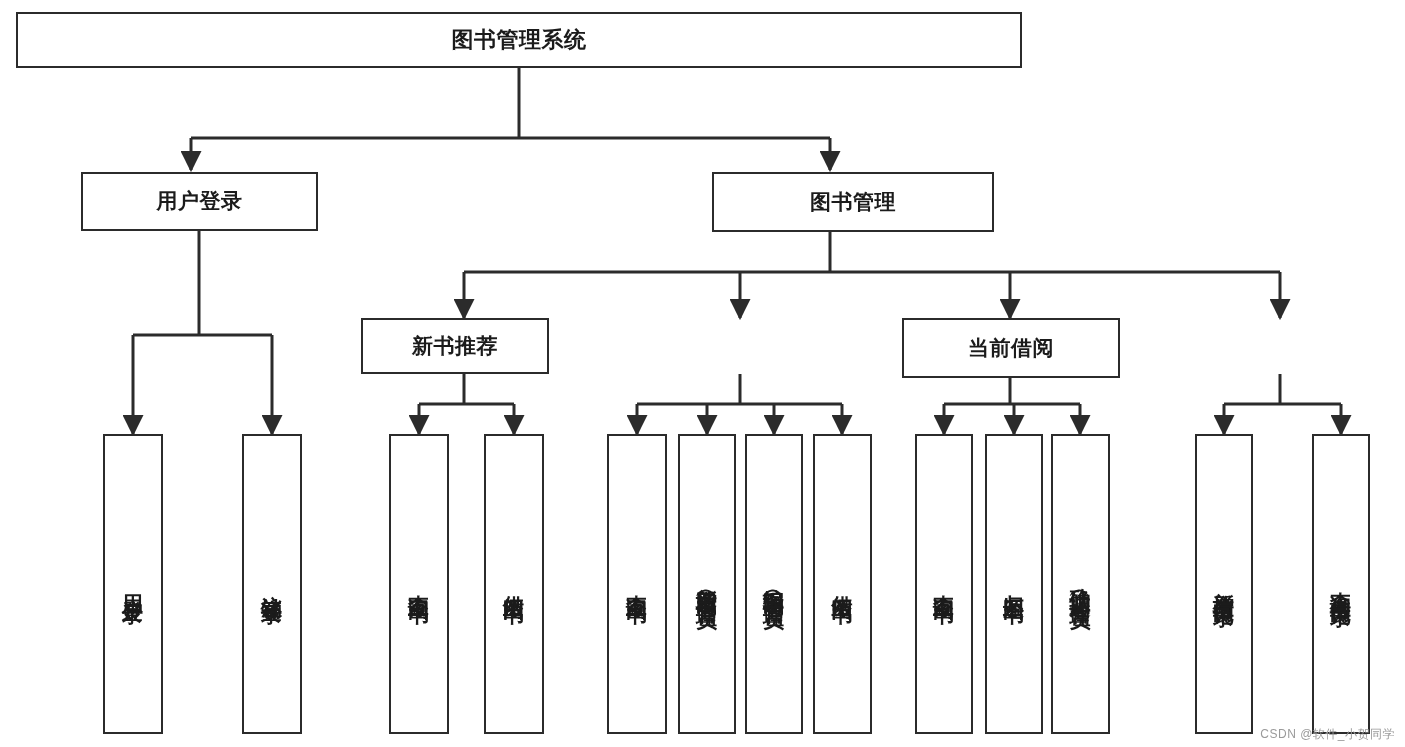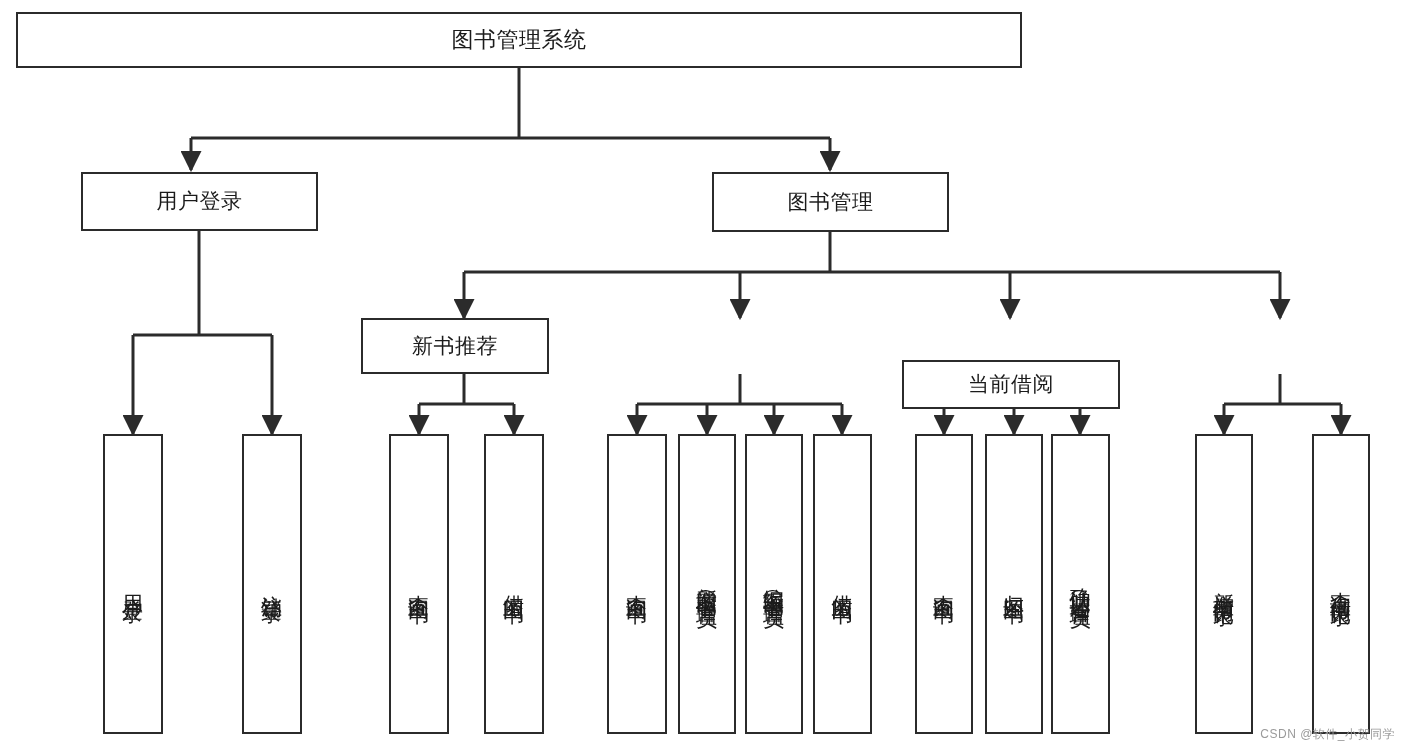--- a/index.html
+++ b/index.html
@@ -35,20 +35,21 @@
     display: flex;
     align-items: center;
     justify-content: center;
     color: #1b1b1b;
   }
   .node .label {
     display: block;
     text-align: center;
     line-height: 1.18;
     white-space: nowrap;
+    font-weight: bold;
   }
   
   .node.horiz .label {
     font-size: 21px;
     letter-spacing: 0.5px;
   }
   .node.root .label {
     font-size: 22px;
   }
   
@@ -130,28 +131,28 @@
     </g>
   </svg>
 
   <div class="node horiz root" style="left:16px; top:12px; width:1006px; height:56px;">
     <span class="label">图书管理系统</span>
   </div>
 
   <div class="node horiz" style="left:81px; top:172px; width:237px; height:59px;">
     <span class="label">用户登录</span>
   </div>
-  <div class="node horiz" style="left:712px; top:172px; width:237px; height:60px;">
+  <div class="node horiz" style="left:712px; top:172px; width:282px; height:60px;">
     <span class="label">图书管理</span>
   </div>
 
   <div class="node horiz" style="left:361px; top:318px; width:188px; height:56px;">
     <span class="label">新书推荐</span>
   </div>
-  <div class="node horiz" style="left:902px; top:318px; width:218px; height:49px;margin-top:42px;">
+  <div class="node horiz" style="left:902px; top:318px; width:218px; height:60px;">
     <span class="label">当前借阅</span>
   </div>
 
   <div class="node vert" style="left:103px; top:434px; width:60px; height:300px;">
     <span class="label">用户登录</span>
   </div>
   <div class="node vert" style="left:242px; top:434px; width:60px; height:300px;">
     <span class="label">注销登录</span>
   </div>
 

